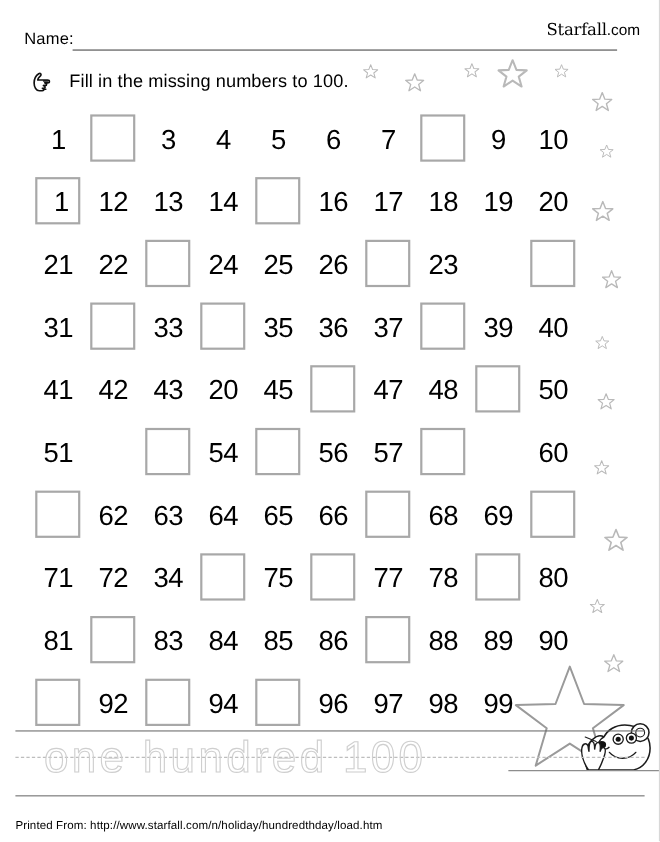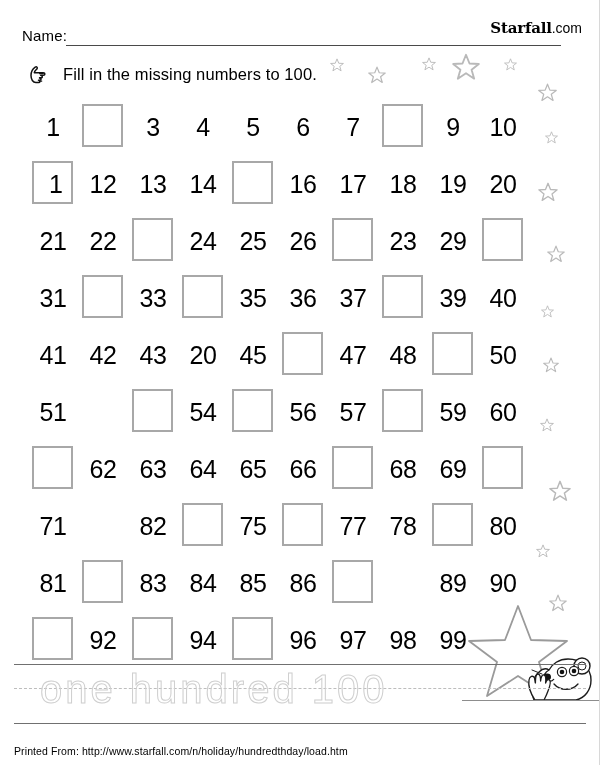--- a/index.html
+++ b/index.html
@@ -42,21 +42,21 @@
   }
   #brand {
     position: absolute;
     right: 18px; top: 20px;
     font-size: 15px;
     line-height: 1;
     white-space: nowrap;
   }
   #brand .brand-main {
     font-family: "DejaVu Serif", serif;
-    font-weight: bold;
+    font-weight: normal;
     letter-spacing: -0.2px;
     margin-top: 32px;
   }
   #brand .brand-tld {
     font-family: "Liberation Sans", sans-serif;
     font-weight: normal;
     font-size: 14px;
   }
 
   
@@ -296,23 +296,20 @@
         </div>
         <div class="cell" style="left: 280px;">
           <span class="cell-number">26</span>
         </div>
         <div class="cell" style="left: 330px;">
           <div class="cell-box"></div>
         </div>
         <div class="cell" style="left: 380px;">
           <span class="cell-number">23</span>
         </div>
-        <div class="cell" style="left: 430px;">
-          <span class="cell-number">29</span>
-        </div>
         <div class="cell" style="left: 480px;">
           <div class="cell-box"></div>
         </div>
       </div>
       <div class="grid-row">
         <div class="cell" style="left: 30px;">
           <span class="cell-number">31</span>
         </div>
         <div class="cell" style="left: 80px;">
           <div class="cell-box"></div>
@@ -389,23 +386,20 @@
         </div>
         <div class="cell" style="left: 280px;">
           <span class="cell-number">56</span>
         </div>
         <div class="cell" style="left: 330px;">
           <span class="cell-number">57</span>
         </div>
         <div class="cell" style="left: 380px;">
           <div class="cell-box"></div>
         </div>
-        <div class="cell" style="left: 430px;">
-          <span class="cell-number">59</span>
-        </div>
         <div class="cell" style="left: 480px;">
           <span class="cell-number">60</span>
         </div>
       </div>
       <div class="grid-row">
         <div class="cell" style="left: 30px;">
           <div class="cell-box"></div>
         </div>
         <div class="cell" style="left: 80px;">
           <span class="cell-number">62</span>
@@ -432,22 +426,25 @@
           <span class="cell-number">69</span>
         </div>
         <div class="cell" style="left: 480px;">
           <div class="cell-box"></div>
         </div>
       </div>
       <div class="grid-row">
         <div class="cell" style="left: 30px;">
           <span class="cell-number">71</span>
         </div>
-        <div class="cell" style="left: 130px;">
-          <span class="cell-number">82</span>
+        <div class="cell" style="left: 80px;">
+          <span class="cell-number">72</span>
+        </div>
+        <div class="cell" style="left: 130px;">
+          <span class="cell-number">34</span>
         </div>
         <div class="cell" style="left: 180px;">
           <div class="cell-box"></div>
         </div>
         <div class="cell" style="left: 230px; text-decoration: underline;">
           <span class="cell-number">75</span>
         </div>
         <div class="cell" style="left: 280px;">
           <div class="cell-box"></div>
         </div>
@@ -478,20 +475,23 @@
           <span class="cell-number">84</span>
         </div>
         <div class="cell" style="left: 230px;">
           <span class="cell-number">85</span>
         </div>
         <div class="cell" style="left: 280px;">
           <span class="cell-number">86</span>
         </div>
         <div class="cell" style="left: 330px;">
           <div class="cell-box"></div>
+        </div>
+        <div class="cell" style="left: 380px;">
+          <span class="cell-number">88</span>
         </div>
         <div class="cell" style="left: 430px;">
           <span class="cell-number">89</span>
         </div>
         <div class="cell" style="left: 480px;">
           <span class="cell-number">90</span>
         </div>
       </div>
       <div class="grid-row">
         <div class="cell" style="left: 30px;">

